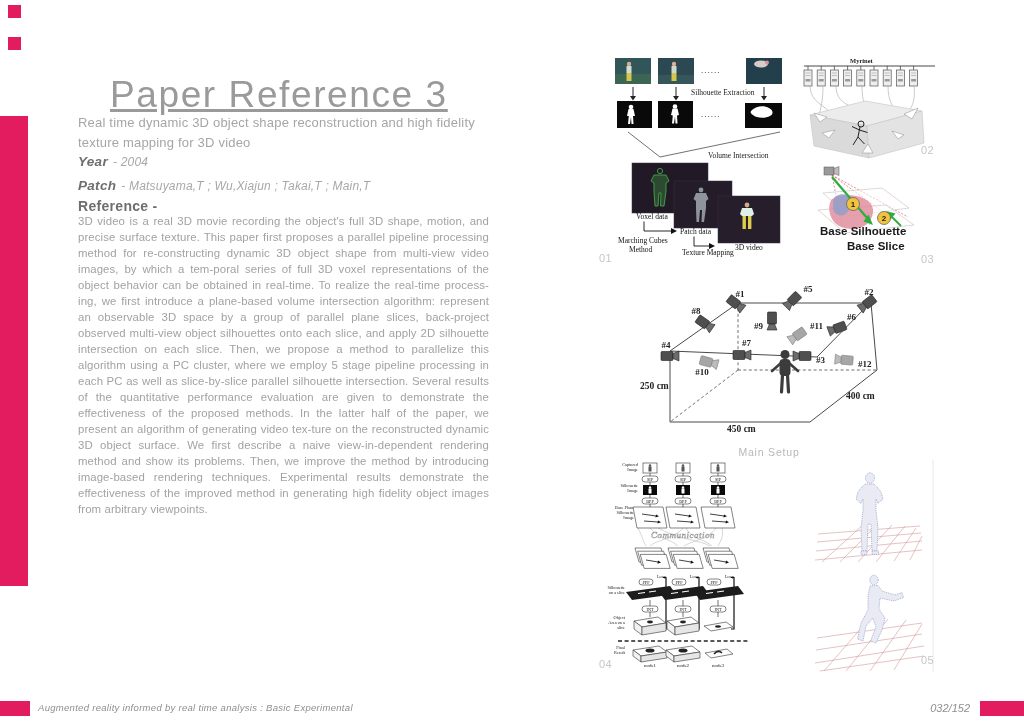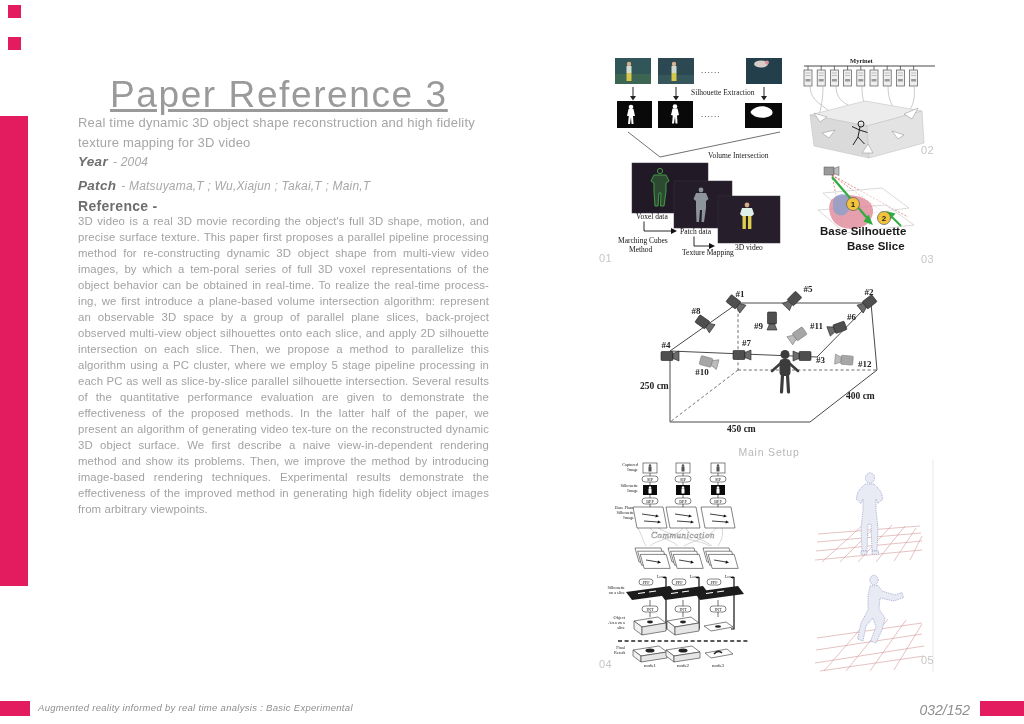--- a/index.html
+++ b/index.html
@@ -21,21 +21,21 @@
   .abstract{position:absolute;left:78px;top:213px;width:411px;margin:0;font-size:11.4px;
             line-height:16px;color:#a2a2a2;text-align:justify;letter-spacing:.1px;}
   svg{position:absolute;overflow:visible;}
   #fig01{left:598px;top:50px;} #fig02{left:798px;top:45px;} #fig03{left:798px;top:163px;}
   #figsetup{left:612px;top:272px;} #fig04{left:598px;top:458px;} #fig05{left:812px;top:458px;}
   .footer-bar{position:absolute;top:701px;height:15px;background:#E31B5F;}
   .fb-left{left:0;width:30px;} .fb-right{left:980px;width:44px;}
   .footer-text{position:absolute;left:38px;top:702px;font-size:9.5px;font-style:italic;
                color:#8f8f8f;letter-spacing:.3px;}
   .footer-page{position:absolute;left:880px;width:90px;top:702px;text-align:right;
-               font-size:14px;font-style:italic;color:#8f8f8f;}
+               font-size:11px;font-style:italic;color:#8f8f8f;}
   text{user-select:none;}
 </style>
 </head>
 <body>
 
 <div class="page">
 
   <div class="corner-sq sq1"></div>
   <div class="corner-sq sq2"></div>
   <div class="accent-bar"></div>

